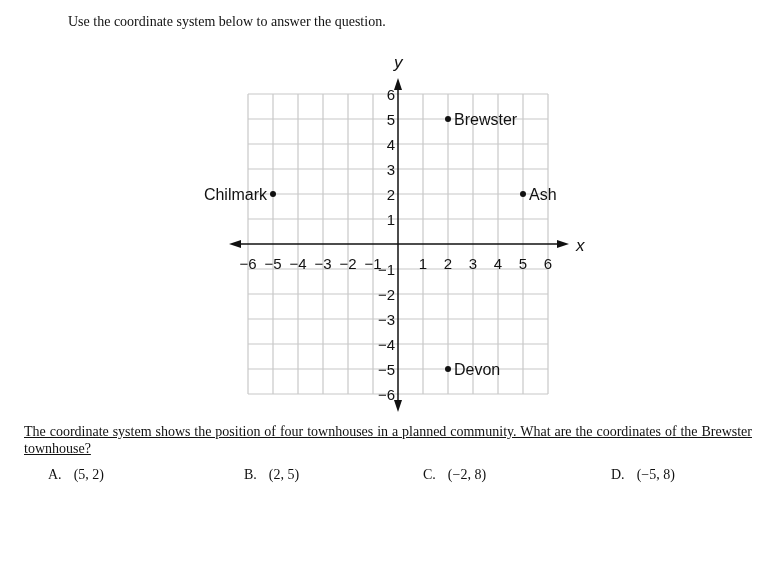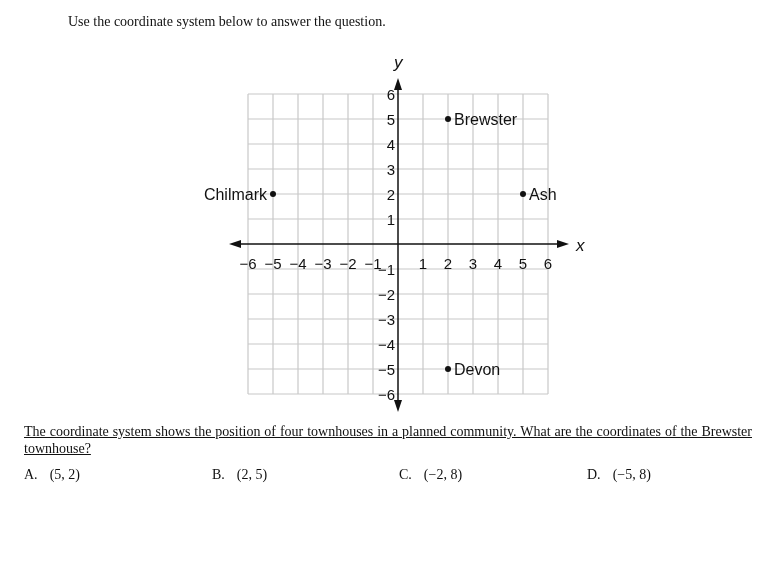--- a/index.html
+++ b/index.html
@@ -1,20 +1,20 @@
 <!DOCTYPE html>
 <html><head>
 <meta charset="utf-8">
 <style>
   html,body{margin:0;padding:0;background:#fff;}
   body{width:773px;height:573px;position:relative;overflow:hidden;font-family:"Liberation Serif",serif;color:#111;}
   .instr{position:absolute;left:24px;top:14px;font-size:14px;margin-left:44px;}
   .graph{position:absolute;left:0;top:0;}
   .question{position:absolute;left:24px;top:423px;width:728px;font-size:14px;line-height:17px;text-align:justify;text-decoration:underline;}
-  .choice{position:absolute;top:467px;font-size:14px;}
+  .choice{position:absolute;top:467px;font-size:14px;margin-left:24px;}
   .choice .letter{margin-right:12px;}
 </style>
 </head>
 <body>
 
 <div class="instr">Use the coordinate system below to answer the question.</div>
 
 <svg class="graph" width="773" height="573" xmlns="http://www.w3.org/2000/svg">
   <g id="grid" stroke="#c8c8c8" stroke-width="1.2" fill="none">
       <line x1="248" y1="94" x2="248" y2="394"></line>
@@ -86,15 +86,15 @@
       <circle cx="273" cy="194" r="3"></circle>
       <text x="267" y="200" text-anchor="end">Chilmark</text>
       <circle cx="448" cy="369" r="3"></circle>
       <text x="454" y="375">Devon</text>
     </g>
 </svg>
 
 <div class="question">The coordinate system shows the position of four townhouses in a planned community. What are the coordinates of the Brewster townhouse?</div>
 
 <div class="choice" style="left:24px"><span class="letter">A.</span><span>(5, 2)</span></div>
-<div class="choice" style="left:212px"><span class="letter">B.</span><span>(2, 5)</span></div>
+<div class="choice" style="left:220px"><span class="letter">B.</span><span>(2, 5)</span></div>
 <div class="choice" style="left:399px"><span class="letter">C.</span><span>(−2, 8)</span></div>
 <div class="choice" style="left:587px"><span class="letter">D.</span><span>(−5, 8)</span></div>
 
 </body></html>

